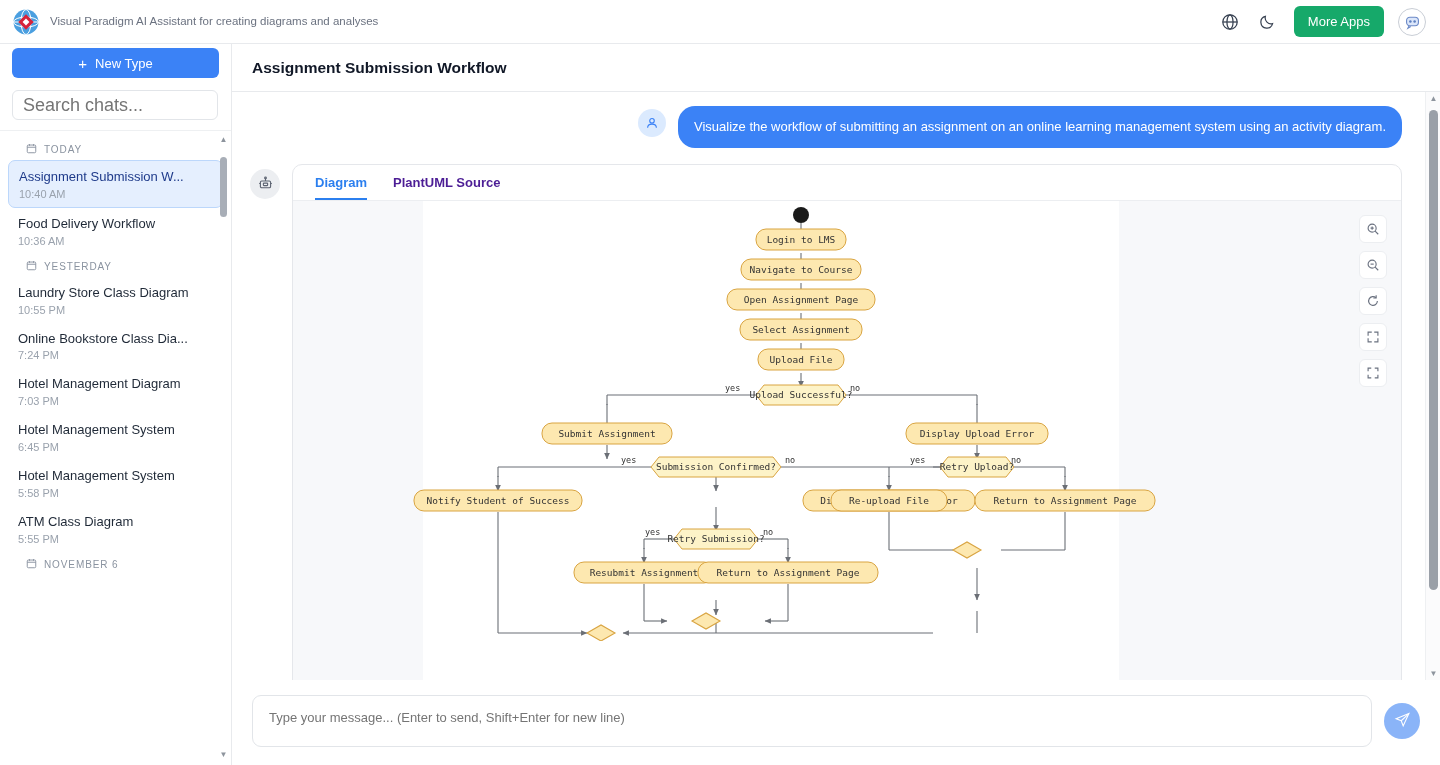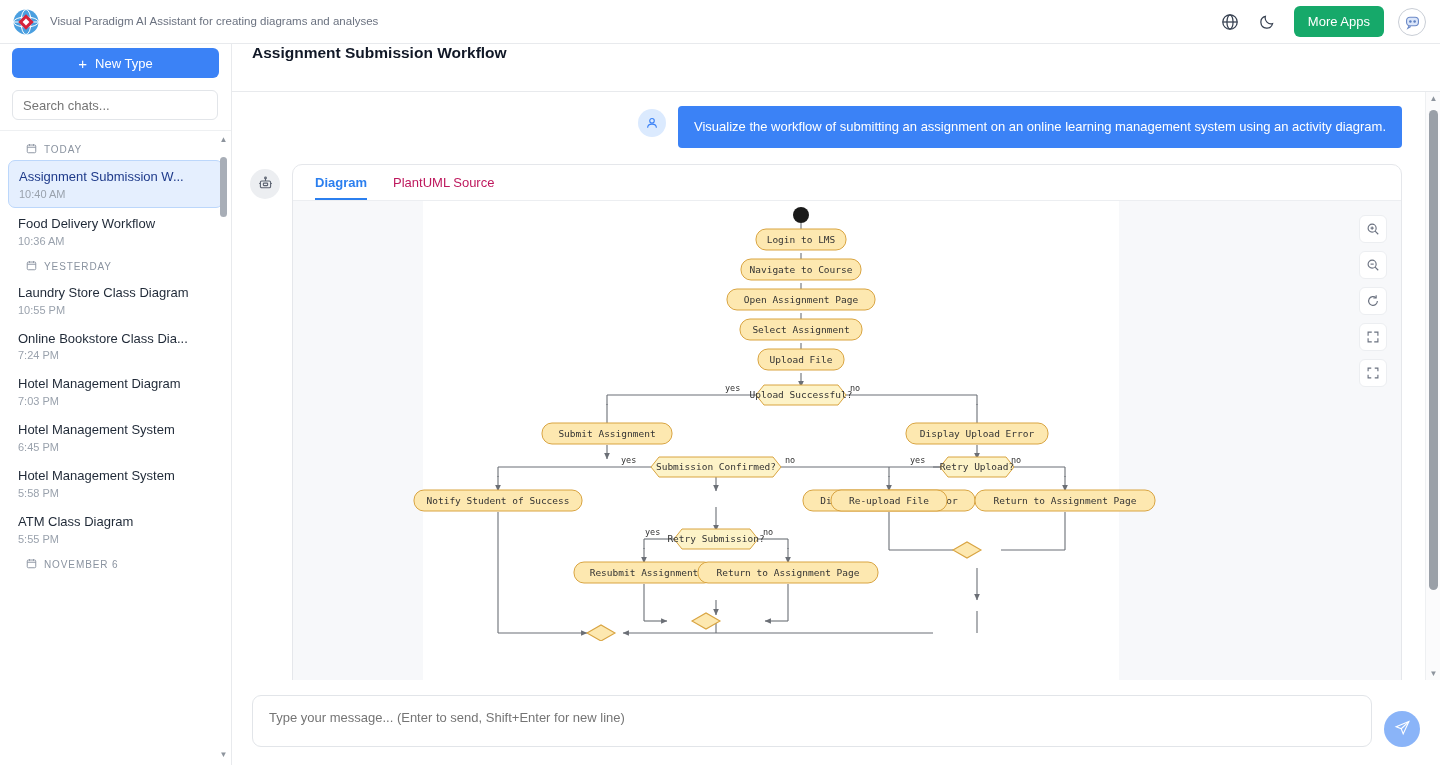--- a/index.html
+++ b/index.html
@@ -53,21 +53,21 @@
   }
   .sb-title { font-size: 15px; font-weight: bold; color: #111827; }
   .sb-newchat {
     margin: 4px 12px 0; height: 30px; background: #3b82f6; color: #fff;
     border: none; border-radius: 6px; font-size: 13px; cursor: pointer;
     display: flex; align-items: center; justify-content: center; gap: 8px;
     font-family: "Liberation Sans", sans-serif;
   }
   .sb-search {
     margin: 12px 12px 10px; height: 30px; border: 1px solid #e2e5e9; border-radius: 6px;
-    font-size: 13px; padding: 0 10px; color: #9ca3af; outline: none; width: 206px;
+    font-size: 18px; padding: 0 10px; color: #9ca3af; outline: none; width: 206px;
     font-family: "Liberation Sans", sans-serif;
   }
   .sb-list {
     flex: 1; overflow: hidden; position: relative;
     border-top: 1px solid #eef0f2; padding-top: 6px;
   }
   .sb-group {
     display: flex; align-items: center; gap: 7px;
     padding: 6px 14px 4px; font-size: 10px; letter-spacing: .9px;
     color: #8a93a0; text-transform: uppercase; margin-left: 12px;
@@ -79,66 +79,66 @@
   .sb-item-time { font-size: 11px; color: #9aa2ad; margin-top: 1px; }
   .sb-scroll {
     position: absolute; right: 3px; top: 4px; width: 9px; bottom: 20px;
   }
   .sb-thumb { position: absolute; top: 22px; left: 1px; width: 7px; height: 60px; background: #a8aeb7; border-radius: 4px; }
   .sb-arrow { position: absolute; left: 0; width: 9px; text-align: center; font-size: 8px; color: #8d949d; }
 
   
   .main { flex: 1; display: flex; flex-direction: column; min-width: 0; background: #fff; }
   .main-head {
-    height: 48px; flex: 0 0 48px; display: flex; 
+    height: 48px; flex: 0 0 48px; display: flex; align-items: center;
     padding: 0 20px; border-bottom: 1px solid #e8eaed;
   }
   .main-title { font-size: 15.5px; font-weight: bold; color: #111827; }
 
   .conv {
     flex: 1; position: relative; min-height: 0; overflow: hidden;
     padding: 14px 24px 0 18px; background: #fff;
   }
   .msg-user { display: flex; align-items: flex-start; gap: 12px; justify-content: flex-end; margin-bottom: 16px; padding-right: 14px; }
   .av-user {
     width: 28px; height: 28px; border-radius: 50%; background: #dbeafe;
     display: flex; align-items: center; justify-content: center; flex: 0 0 28px; margin-top: 3px;
   }
   .bubble-user {
-    background: #3b82f6; color: #fff; border-radius: 4px;
+    background: #3b82f6; color: #fff; border-radius: 17px;
     padding: 12px 16px; font-size: 13px; max-width: 770px; line-height: 1.35;
   }
   .msg-bot { display: flex; align-items: flex-start; gap: 12px; padding-right: 14px; }
   .av-bot {
     width: 30px; height: 30px; border-radius: 50%; background: #eceef1;
     display: flex; align-items: center; justify-content: center; flex: 0 0 30px; margin-top: 5px;
   }
   .card {
     flex: 1; border: 1px solid #e5e7eb; border-radius: 10px; background: #fff;
     display: flex; flex-direction: column; min-width: 0; overflow: hidden; height: 572px;
   }
   .tabs { display: flex; gap: 26px; padding: 10px 22px 0; border-bottom: 1px solid #eceef1; flex: 0 0 auto; }
-  .tab { font-size: 13px; color: #be185d; padding-bottom: 8px; cursor: pointer; border-bottom: 2px solid transparent; }
+  .tab { font-size: 13px; color: #4c1d95; padding-bottom: 8px; cursor: pointer; border-bottom: 2px solid transparent; font-weight: bold; }
   .tab.active { color: #2b7fef; border-bottom-color: #2b7fef; font-weight: bold; }
 
   .canvas { flex: 1; position: relative; background: #f7f8fa; overflow: hidden; }
   .paper { position: absolute; left: 130px; top: 0; width: 696px; bottom: 0; background: #fff; }
   .zoom-badge {
     position: absolute; left: 16px; bottom: 14px; background: #fff; border: 1px solid #e2e5e9;
     border-radius: 5px; font-size: 11.5px; color: #4b5563; padding: 4px 9px; z-index: 5;
   }
   .ctrls { position: absolute; right: 14px; top: 14px; display: flex; flex-direction: column; gap: 8px; z-index: 5; }
   .ctrl {
     width: 28px; height: 28px; background: #fff; border: 1px solid #eceef1; border-radius: 6px;
     display: flex; align-items: center; justify-content: center; cursor: pointer; color: #6b7280;
   }
   .diagram-svg { position: absolute; left: 0; top: 0; }
 
   
-  .composer { flex: 0 0 auto; padding: 14px 20px 18px; display: flex; align-items: flex-end; gap: 12px; border-top: 1px solid #fff; }
+  .composer { flex: 0 0 auto; padding: 14px 20px 18px; display: flex; align-items: flex-start; gap: 12px; border-top: 1px solid #fff; }
   .ta {
     flex: 1; height: 52px; border: 1px solid #e2e5e9; border-radius: 9px;
     padding: 14px 16px; font-size: 13px; color: #9ca3af; resize: none; outline: none;
     font-family: "Liberation Sans", sans-serif;
   }
   .send {
     width: 36px; height: 36px; border-radius: 50%; background: #8ab4f8; border: none;
     display: flex; align-items: center; justify-content: center; cursor: pointer; margin-top: 8px;
   }
 

